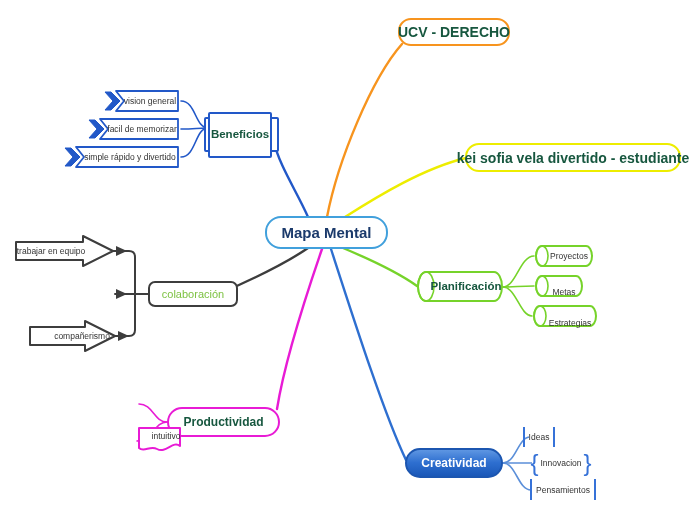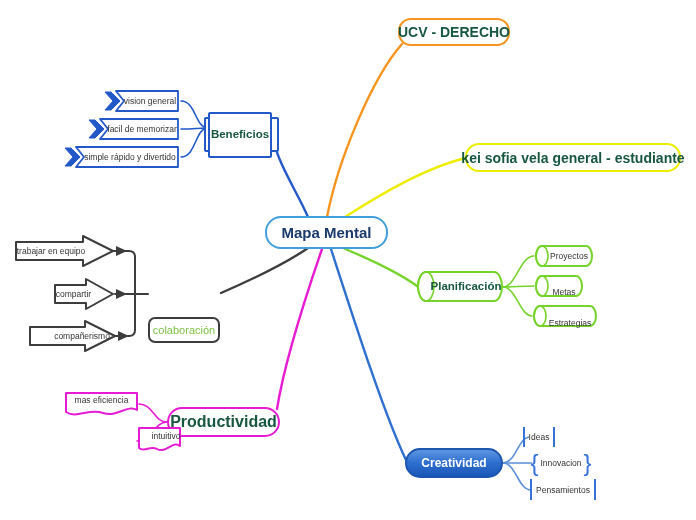--- a/index.html
+++ b/index.html
@@ -32,21 +32,21 @@
   .cyl-shape{fill:#fff;stroke:#76D32A;stroke-width:2;}
   .cyl-cap{fill:none;stroke:#76D32A;stroke-width:1.6;}
   .cyl-main-lbl{font-size:11.5px;font-weight:bold;color:#17573F;padding-left:12px;}
 
   .collab-box{border:2px solid #3d3d3d;border-radius:7px;background:#fff;}
   .collab-box .lbl{font-size:11px;color:#7DC242;}
   .arrow-shape{fill:#fff;stroke:#3d3d3d;stroke-width:2;stroke-linejoin:round;}
   .tri{fill:#3d3d3d;}
 
   .prod-box{border:2.5px solid #E81BD5;border-radius:15px;background:#fff;}
-  .prod-box .lbl{font-size:16px;font-weight:bold;color:#17573F;}
+  .prod-box .lbl{font-size:12px;font-weight:bold;color:#17573F;}
   .doc-shape{fill:#fff;stroke:#E81BD5;stroke-width:2;stroke-linejoin:round;}
 
   .crea-box{border:2px solid #1C56B0;border-radius:15px;
             background:linear-gradient(180deg,#5E96E2 0%,#2E6FD0 48%,#1A58B8 100%);}
   .crea-box .lbl{font-size:12px;font-weight:bold;color:#fff;}
   .bracket-node{display:flex;align-items:stretch;background:#fff;}
   .bk{width:5px;box-sizing:border-box;}
   .bk.l{border-left:2px solid #3672D8;border-top:2px solid #3672D8;border-bottom:2px solid #3672D8;}
   .bk.r{border-right:2px solid #3672D8;border-top:2px solid #3672D8;border-bottom:2px solid #3672D8;}
   .bracket-node .txt{display:flex;align-items:center;justify-content:center;flex:1;
@@ -95,21 +95,21 @@
 
   <div class="node rounded center-box" style="left:265px;top:216px;width:123px;height:33px;">
     <span class="lbl">Mapa Mental</span>
   </div>
 
   <div class="node rounded ucv-box" style="left:398px;top:18px;width:112px;height:28px;">
     <span class="lbl topic-green-text">UCV - DERECHO</span>
   </div>
 
   <div class="node rounded kei-box" style="left:465px;top:143px;width:216px;height:29px;">
-    <span class="lbl topic-green-text">kei sofia vela general - estudiante</span>
+    <span class="lbl topic-green-text">kei sofia vela divertido - estudiante</span>
   </div>
 
   <div class="node benef-front" style="left:208px;top:112px;width:64px;height:46px;">
     <span class="lbl">Beneficios</span>
   </div>
 
   <div class="node" style="left:87px;top:118px;width:92px;height:22px;">
     <svg width="92" height="22" viewBox="0 0 92 22">
       <path class="flag-outline" d="M13 1 H91 V21 H13 L21 11 Z"></path>
       <path class="flag-chevron" d="M2 2 H8 L17 11 L8 20 H2 L10 11 Z"></path>
@@ -153,51 +153,39 @@
     <span class="lbl small-lbl" style="padding-left:10px;">Metas</span>
   </div>
   <div class="node" style="left:533px;top:305px;width:64px;height:36px;">
     <svg width="64" height="22" viewBox="0 0 64 22">
       <path class="cyl-shape" d="M7 1 H57 A6 10 0 0 1 57 21 H7 A6 10 0 0 1 7 1 Z"></path>
       <ellipse class="cyl-cap" cx="7" cy="11" rx="6" ry="10"></ellipse>
     </svg>
     <span class="lbl small-lbl" style="padding-left:10px;">Estrategias</span>
   </div>
 
-  <div class="node collab-box" style="left:148px;top:281px;width:72px;height:26px;margin-top:36px;">
+  <div class="node collab-box" style="left:148px;top:281px;width:90px;height:26px;">
     <span class="lbl">colaboración</span>
   </div>
 
   <div class="node" style="left:13px;top:235px;width:102px;height:32px;">
     <svg width="102" height="32" viewBox="0 0 102 32">
       <path class="arrow-shape" d="M3 7 H70 V1 L100 16 L70 31 V25 H3 Z"></path>
     </svg>
     <span class="lbl small-lbl" style="padding-right:26px;">trabajar en equipo</span>
   </div>
-  <div class="node" style="left:52px;top:278px;width:63px;height:32px;">
-    <svg width="63" height="32" viewBox="0 0 63 32">
-      <path class="arrow-shape" d="M3 7 H34 V1 L61 16 L34 31 V25 H3 Z"></path>
-    </svg>
-    <span class="lbl small-lbl" style="padding-right:20px;">compartir</span>
-  </div>
   <div class="node" style="left:27px;top:320px;width:90px;height:32px;">
     <svg width="90" height="32" viewBox="0 0 90 32">
       <path class="arrow-shape" d="M3 7 H58 V1 L88 16 L58 31 V25 H3 Z"></path>
     </svg>
     <span class="lbl small-lbl" style="padding-right:24px;margin-left:44px;">compañerismo</span>
   </div>
 
   <div class="node prod-box" style="left:167px;top:407px;width:113px;height:30px;">
     <span class="lbl">Productividad</span>
-  </div>
-  <div class="node" style="left:65px;top:392px;width:73px;height:26px;align-items:flex-start;">
-    <svg width="73" height="26" viewBox="0 0 73 26">
-      <path class="doc-shape" d="M1 1 H72 V18 C62 12 52 26 38 21 C24 16 12 27 1 20 Z"></path>
-    </svg>
-    <span class="lbl small-lbl" style="padding-top:4px;">mas eficiencia</span>
   </div>
   <div class="node" style="left:93px;top:427px;width:56px;height:28px;align-items:flex-start;margin-left:45px;">
     <svg width="43" height="28" viewBox="0 0 43 28">
       <path class="doc-shape" d="M1 1 H42 V19 C35 13 28 27 19 22 C12 18 6 26 1 21 Z"></path>
     </svg>
     <span class="lbl small-lbl" style="padding-top:5px;">intuitivo</span>
   </div>
 
   <div class="node crea-box" style="left:405px;top:448px;width:98px;height:30px;">
     <span class="lbl">Creatividad</span>

